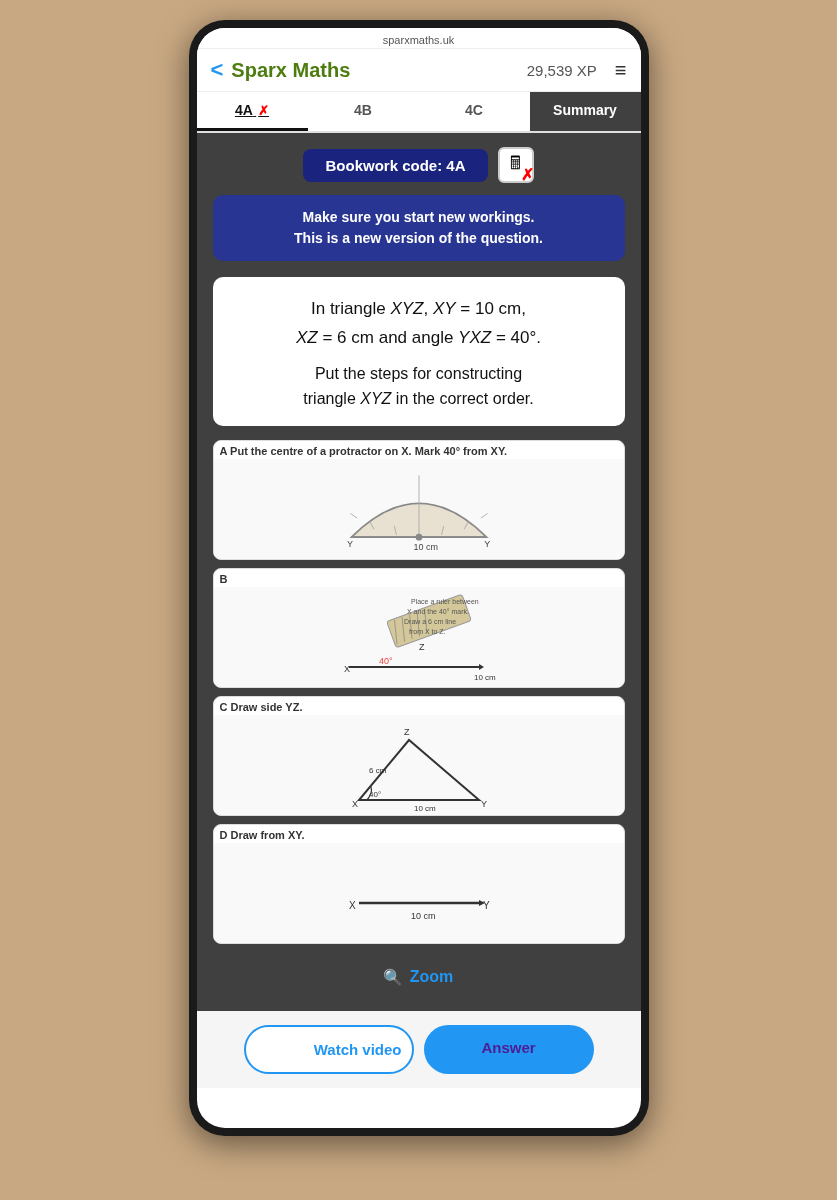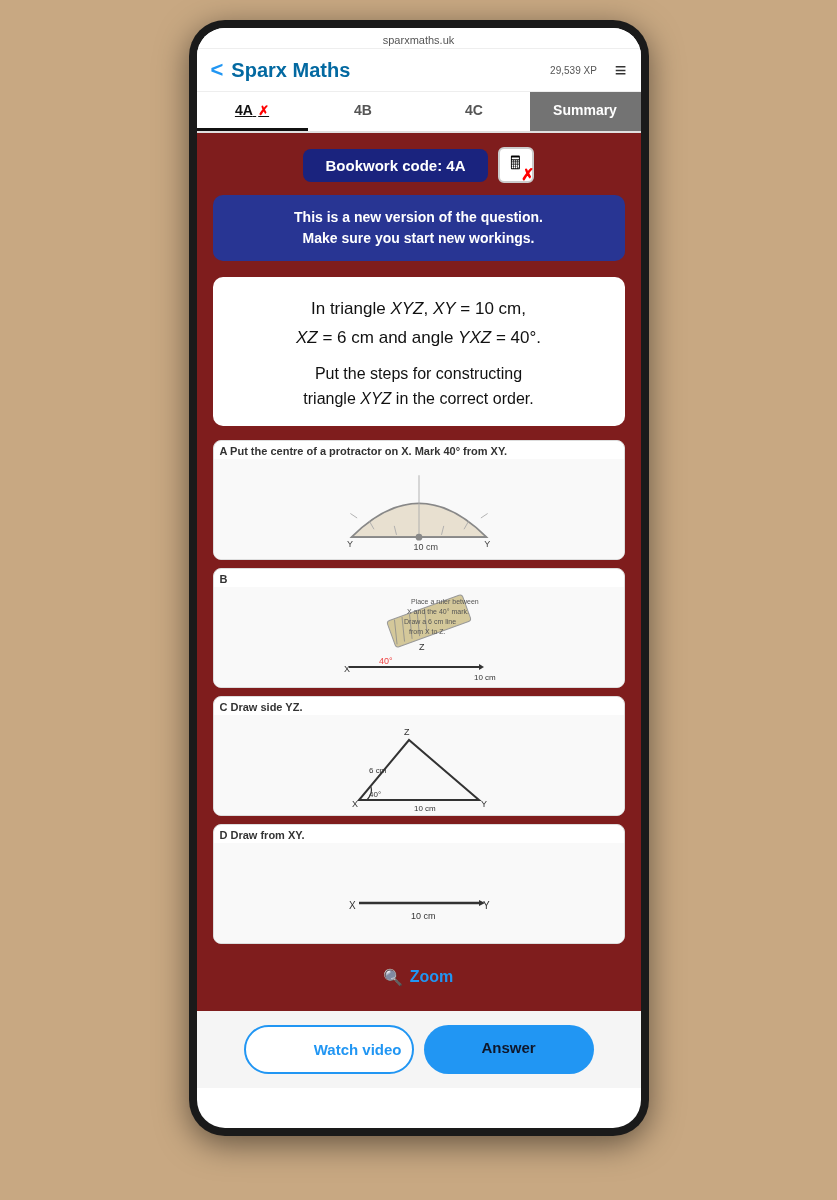--- a/index.html
+++ b/index.html
@@ -45,25 +45,25 @@
     }
     .back-btn {
       font-size: 22px;
       color: #2196F3;
       cursor: pointer;
       font-weight: bold;
     }
     .header-title {
       font-size: 20px;
       font-weight: bold;
-      color: #0369a1;
+      color: #4d7c0f;
       flex: 1;
     }
     .xp-badge {
-      font-size: 10px;
+      font-size: 15px;
       color: #555;
       margin-right: 10px;
     }
     .menu-icon {
       font-size: 20px;
       color: #333;
       cursor: pointer;
     }
     .tabs {
       display: flex;
@@ -84,27 +84,27 @@
       color: #111;
       border-bottom: 3px solid #111;
       text-decoration: underline;
     }
     .tab .x-mark {
       color: red;
       font-size: 13px;
       margin-left: 2px;
     }
     .tab.summary-tab {
-      background: #737373;
+      background: #404040;
       color: #fff;
       border-bottom: none;
     }
     .content {
       padding: 14px 16px;
-      background: #7f1d1d;
+      background: #404040;
     }
     .bookwork-row {
       display: flex;
       align-items: center;
       justify-content: center;
       gap: 10px;
       margin-bottom: 12px;
     }
     .bookwork-code {
       background: #1a237e;
@@ -222,21 +222,21 @@
       font-weight: bold;
       cursor: pointer;
       text-align: right;
     }
     .btn-answer {
       flex: 1;
       max-width: 170px;
       padding: 14px 10px;
       border-radius: 30px;
       background: #2196F3;
-      color: #0f172a;
+      color: #4c1d95;
       font-size: 15px;
       font-weight: bold;
       cursor: pointer;
       text-align: center;
       border: none;
     }
   </style>
 </head>
 <body>
 
@@ -274,22 +274,22 @@
 
       <div class="bookwork-row">
         <div class="bookwork-code">Bookwork code: 4A</div>
         <div class="calc-icon">
           <span>🖩</span>
           <span class="x-overlay">✗</span>
         </div>
       </div>
 
       <div class="notice-box">
+        <div>Make sure you start new workings.</div>
         <div>This is a new version of the question.</div>
-        <div>Make sure you start new workings.</div>
       </div>
 
       <div class="question-area">
         <div class="question-text">
           <span>In triangle <em>XYZ</em>, <em>XY</em> = 10 cm,</span><br>
           <span><em>XZ</em> = 6 cm and angle <em>YXZ</em> = 40°.</span>
         </div>
         <div class="sub-question">
           <span>Put the steps for constructing</span><br>
           <span>triangle <em>XYZ</em> in the correct order.</span>

